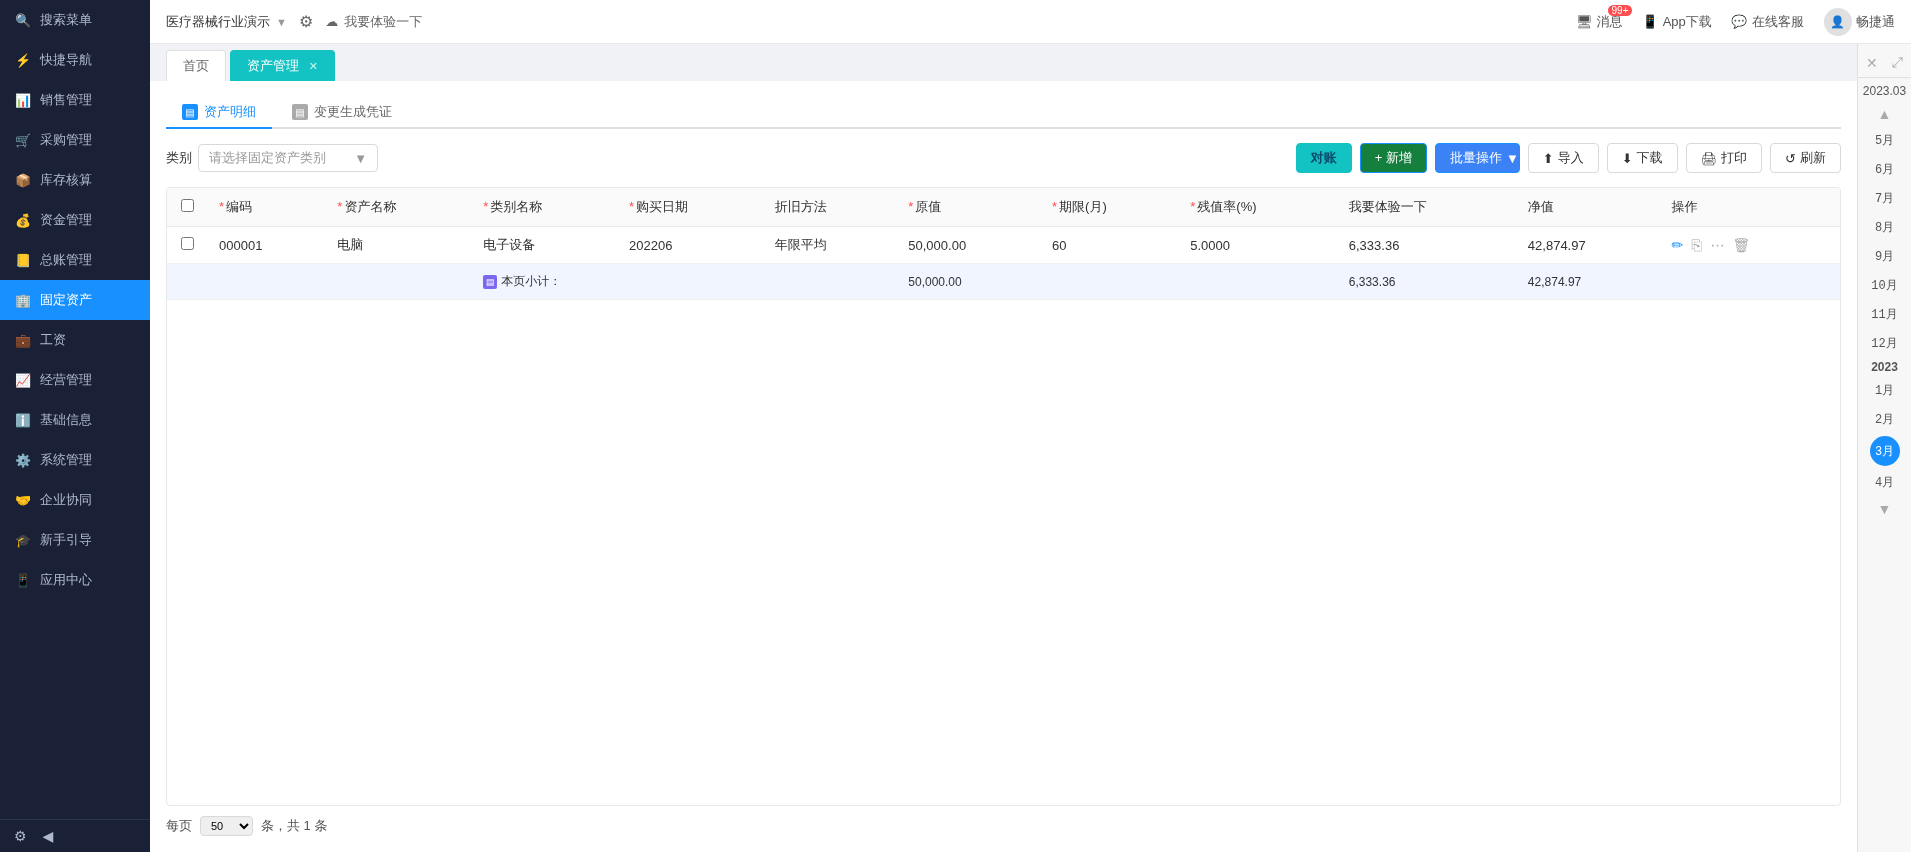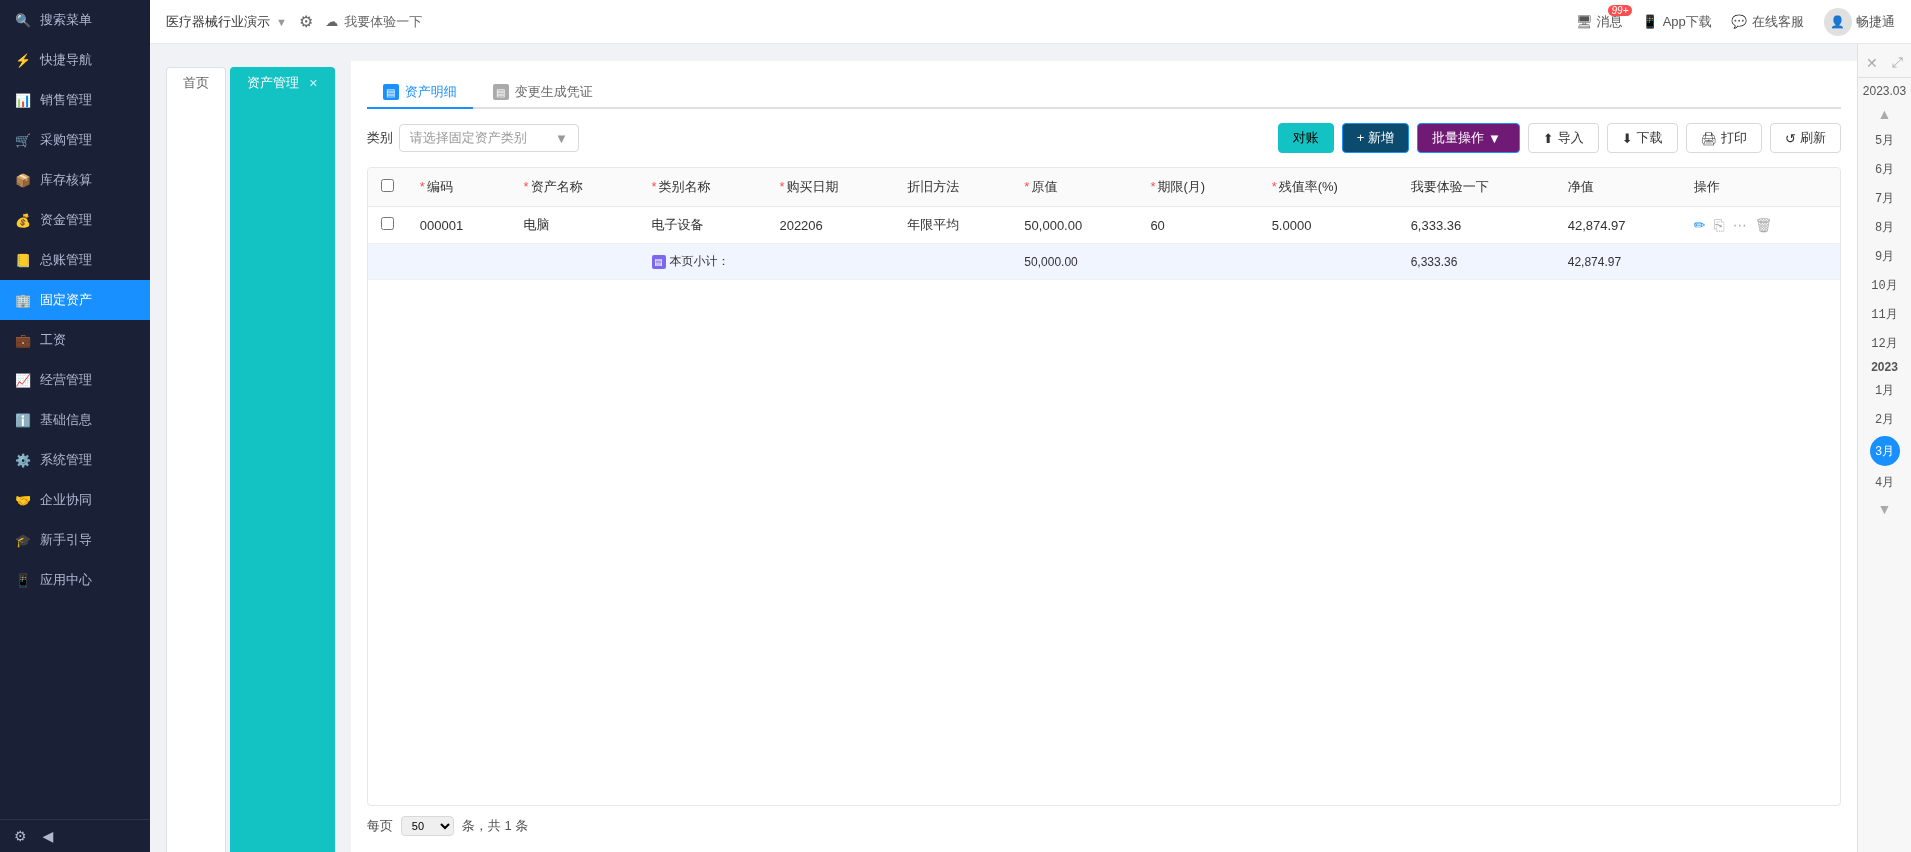--- a/index.html
+++ b/index.html
@@ -106,21 +106,20 @@
       background: #ff4d4f;
       color: white;
       font-size: 10px;
       border-radius: 8px;
       padding: 0 4px;
       min-width: 16px;
       text-align: center;
       position: absolute;
       top: -8px;
       right: -10px;
-      font-style: italic;
     }
     .topbar-avatar {
       width: 28px;
       height: 28px;
       border-radius: 50%;
       background: #e0e0e0;
       display: flex;
       align-items: center;
       justify-content: center;
       color: #666;
@@ -132,23 +131,22 @@
       flex: 1;
       display: flex;
       overflow: hidden;
     }
 
     
     .page-container {
       flex: 1;
       background: #f0f2f5;
       display: flex;
-      flex-direction: row;
+      flex-direction: column;
       overflow: hidden;
-      margin-top: 17px;
     }
 
     
     .page-tabs {
       background: #f0f2f5;
       padding: 6px 16px 0;
       display: flex;
       gap: 4px;
     }
     .page-tab {
@@ -238,27 +236,27 @@
       border-radius: 4px;
       border: 1px solid #d9d9d9;
       cursor: pointer;
       font-size: 13px;
       background: #fff;
       color: #333;
       display: flex;
       align-items: center;
       gap: 4px;
     }
-    .btn.primary { background: #0c4a6e; color: white; border-color: #1890ff; }
-    .btn.green { background: #13c2c2; color: #000000; border-color: #13c2c2; }
+    .btn.primary { background: #15803d; color: white; border-color: #1890ff; }
+    .btn.green { background: #13c2c2; color: #0c4a6e; border-color: #13c2c2; font-weight: bold; }
     .btn.batch {
-      background: #701a75;
+      background: #3b82f6;
       color: white;
       border-color: #1890ff;
-      padding-right: 18px;
+      padding-right: 0;
     }
     .filter-select {
       display: flex;
       align-items: center;
       gap: 6px;
     }
     .filter-label { font-size: 13px; color: #333; }
     .select-box {
       border: 1px solid #d9d9d9;
       border-radius: 4px;

